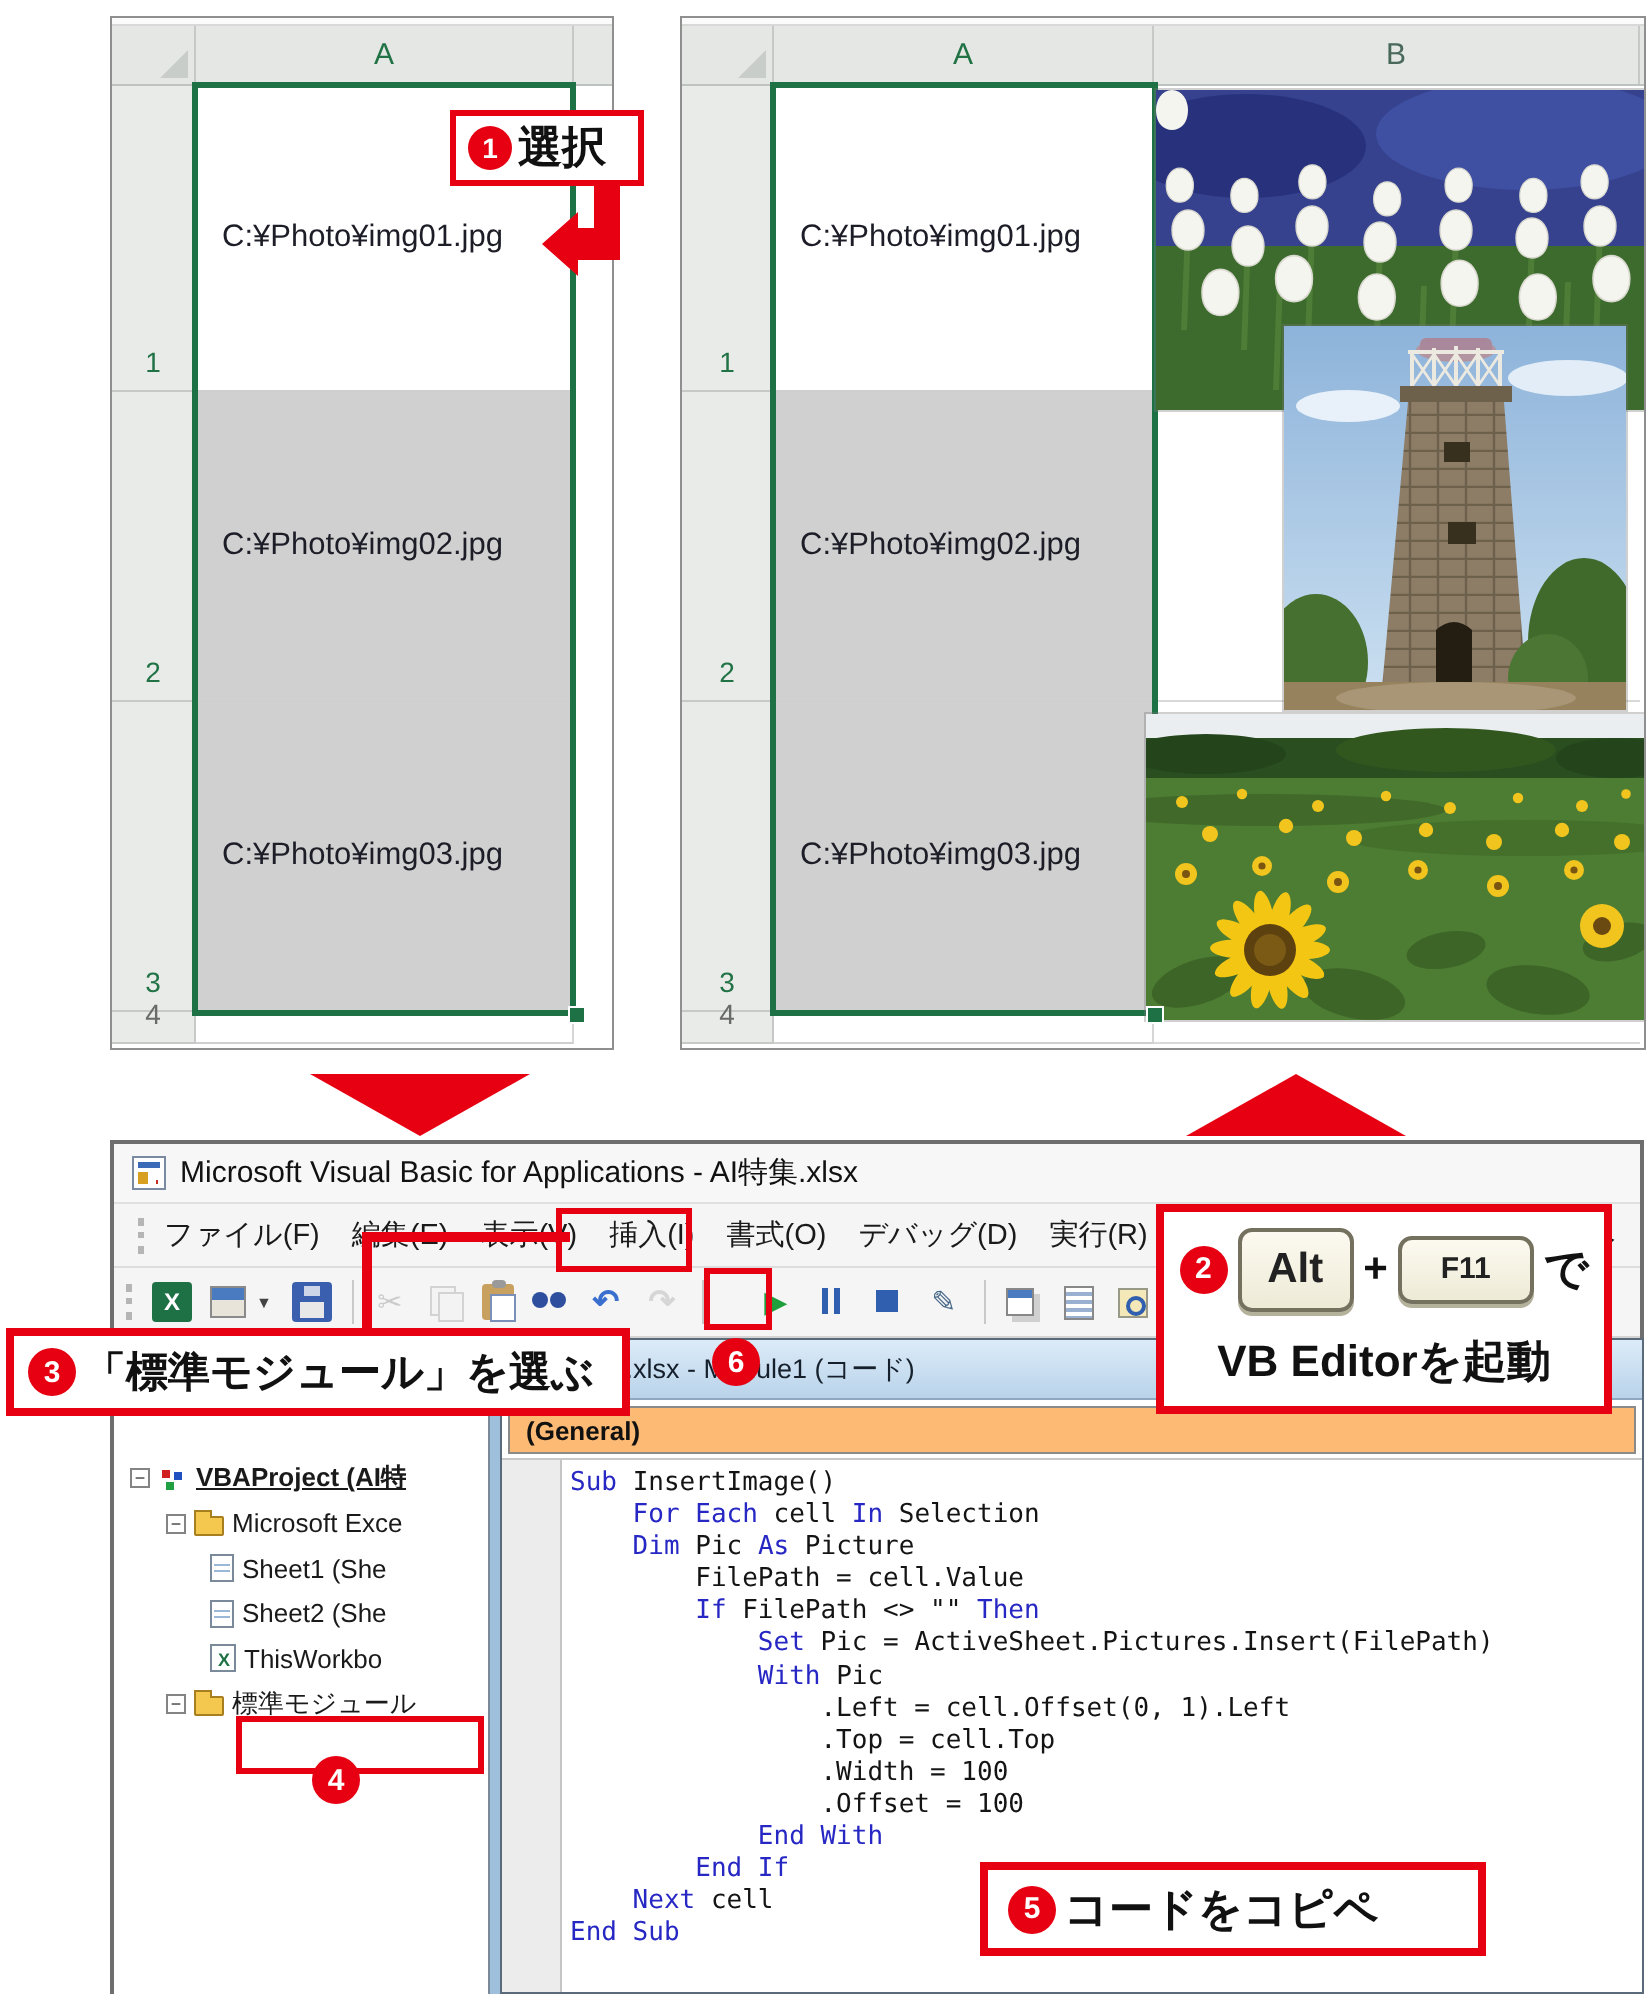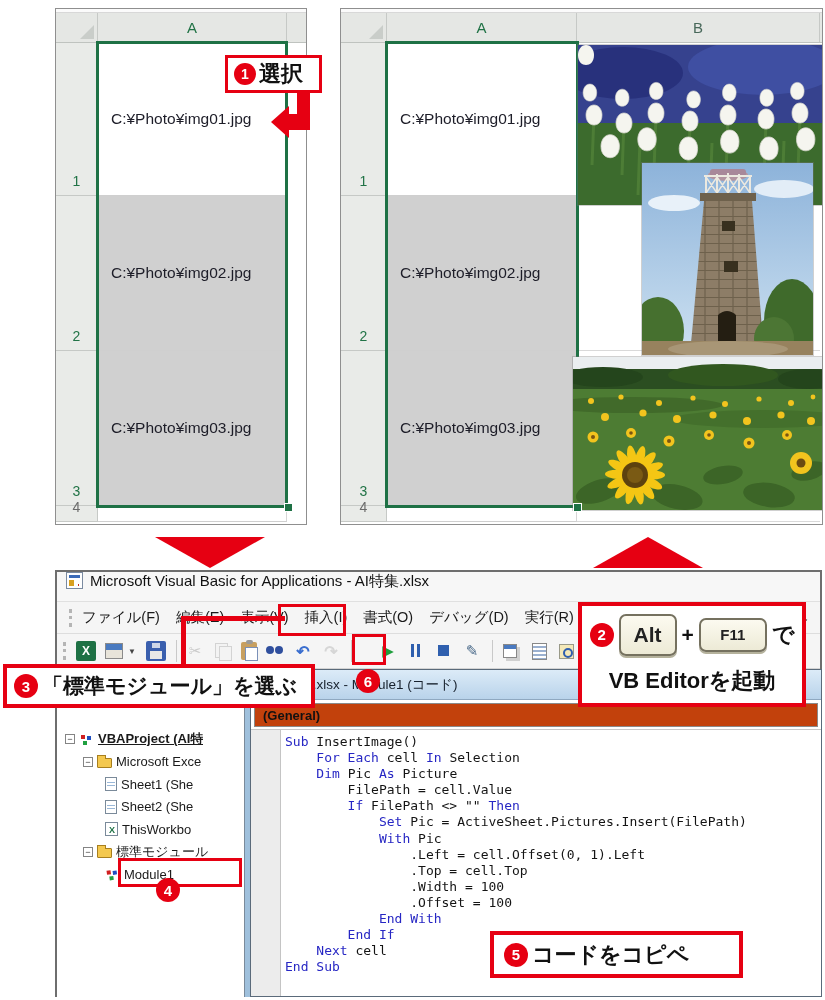--- a/index.html
+++ b/index.html
@@ -46,21 +46,21 @@
       border-right:55px solid transparent; border-top:31px solid #e60012; }
   #tri-up { left:593px; top:537px; border-left:55px solid transparent;
       border-right:55px solid transparent; border-bottom:31px solid #e60012; }
   .keycap { border:2px solid #75715f; border-radius:7px;
       background:linear-gradient(#fcfaf0,#edead6); box-shadow:0 2px 0 #b5b29c;
       display:flex; align-items:center; justify-content:center; font-weight:bold; color:#222; }
 
   
   #vba { position:absolute; left:55px; top:570px; width:767px; height:427px;
       border:2px solid #6e6e6e; background:#f0f0f0; z-index:10; }
-  .vba-titlebar { height:30px; background:#f7f7f7; display:flex; 
+  .vba-titlebar { height:30px; background:#f7f7f7; display:flex; align-items:center;
       padding-left:9px; border-bottom:1px solid #e0e0e0; }
   .vba-titlebar .t { font-size:15px; color:#111; margin-left:7px; white-space:nowrap; }
   .app-icon { width:17px; height:17px; position:relative; background:#fefefe; border:1px solid #7a8aa0; }
   .app-icon:before { content:""; position:absolute; left:2px; top:2px; width:11px; height:3px; background:#3a6ab8; }
   .app-icon:after { content:""; position:absolute; left:2px; top:7px; width:5px; height:6px; background:#d8a020;
       box-shadow:7px 2px 0 -2px #c03020; }
   .vba-menubar { height:32px; background:#f5f5f5; border-bottom:1px solid #ddd;
       display:flex; align-items:center; position:relative; padding-left:12px; }
   .drag-dots { width:5px; height:18px; border-left:3px dotted #b5b5b5; margin-right:8px; flex:none; }
   .menu-item { font-size:14.5px; color:#1a1a1a; margin-right:16px; white-space:nowrap; }
@@ -141,21 +141,21 @@
   .ti-proj:before, .ti-module:before { content:""; position:absolute; left:2px; top:3px; width:4px; height:4px;
       background:#d02020; box-shadow:6px 1px 0 #2050c0, 2px 6px 0 #20a040; }
   .ti-module { transform:rotate(-8deg); }
 
   #code-win { position:absolute; left:193px; top:0; width:572px; height:328px;
       border:1px solid #5a6a7a; background:#fff; }
   .cw-titlebar { height:30px; background:linear-gradient(#dcebf8,#b9d3ea);
       border-bottom:1px solid #8fa8c0; display:flex; align-items:center; overflow:hidden; }
   .cw-titlebar .t { font-size:13.5px; color:#16202c; margin-left:22px; white-space:nowrap; }
   .cw-combo-row { height:30px; background:#fff; border-bottom:1px solid #c8c8c8; padding:3px; }
-  .combo { height:24px; border:1px solid #8a8a8a; background:#c2410c; display:flex; align-items:center;
+  .combo { height:24px; border:1px solid #8a8a8a; background:#fdba74; display:flex; align-items:center;
       font-weight:bold; font-size:13px; color:#111; padding-left:8px; }
   .code-area { position:relative; height:266px; background:#fff; display:flex; }
   .code-margin { width:30px; background:#ececec; border-right:1px solid #c4c4c4; flex:none; }
   .code-lines { padding:4px 0 0 4px; overflow:hidden; }
   .code-line { white-space:pre; font-family:"DejaVu Sans Mono",monospace; font-size:13px; line-height:16.1px; }
   .tk-k { color:#2727c4; } .tk-n { color:#141414; }
 </style>
 </head>
 <body>
 
@@ -462,24 +462,20 @@
             </div>
             <div class="tree-item" style="padding-left: 48px;">
               <span class="ti ti-book"></span>
               <span class="lbl">ThisWorkbo</span>
             </div>
             <div class="tree-item" style="padding-left: 26px;">
               <span class="exp">−</span>
               <span class="ti ti-folder"></span>
               <span class="lbl">標準モジュール</span>
             </div>
-            <div class="tree-item" style="padding-left: 48px;">
-              <span class="ti ti-module"></span>
-              <span class="lbl">Module1</span>
-            </div>
           </div>
       </div>
       <div id="code-win">
         <div class="cw-titlebar">
           <span class="t">AI特集.xlsx - Module1 (コード)</span>
         </div>
         <div class="cw-combo-row">
           <div class="combo">(General)</div>
         </div>
         <div class="code-area">

